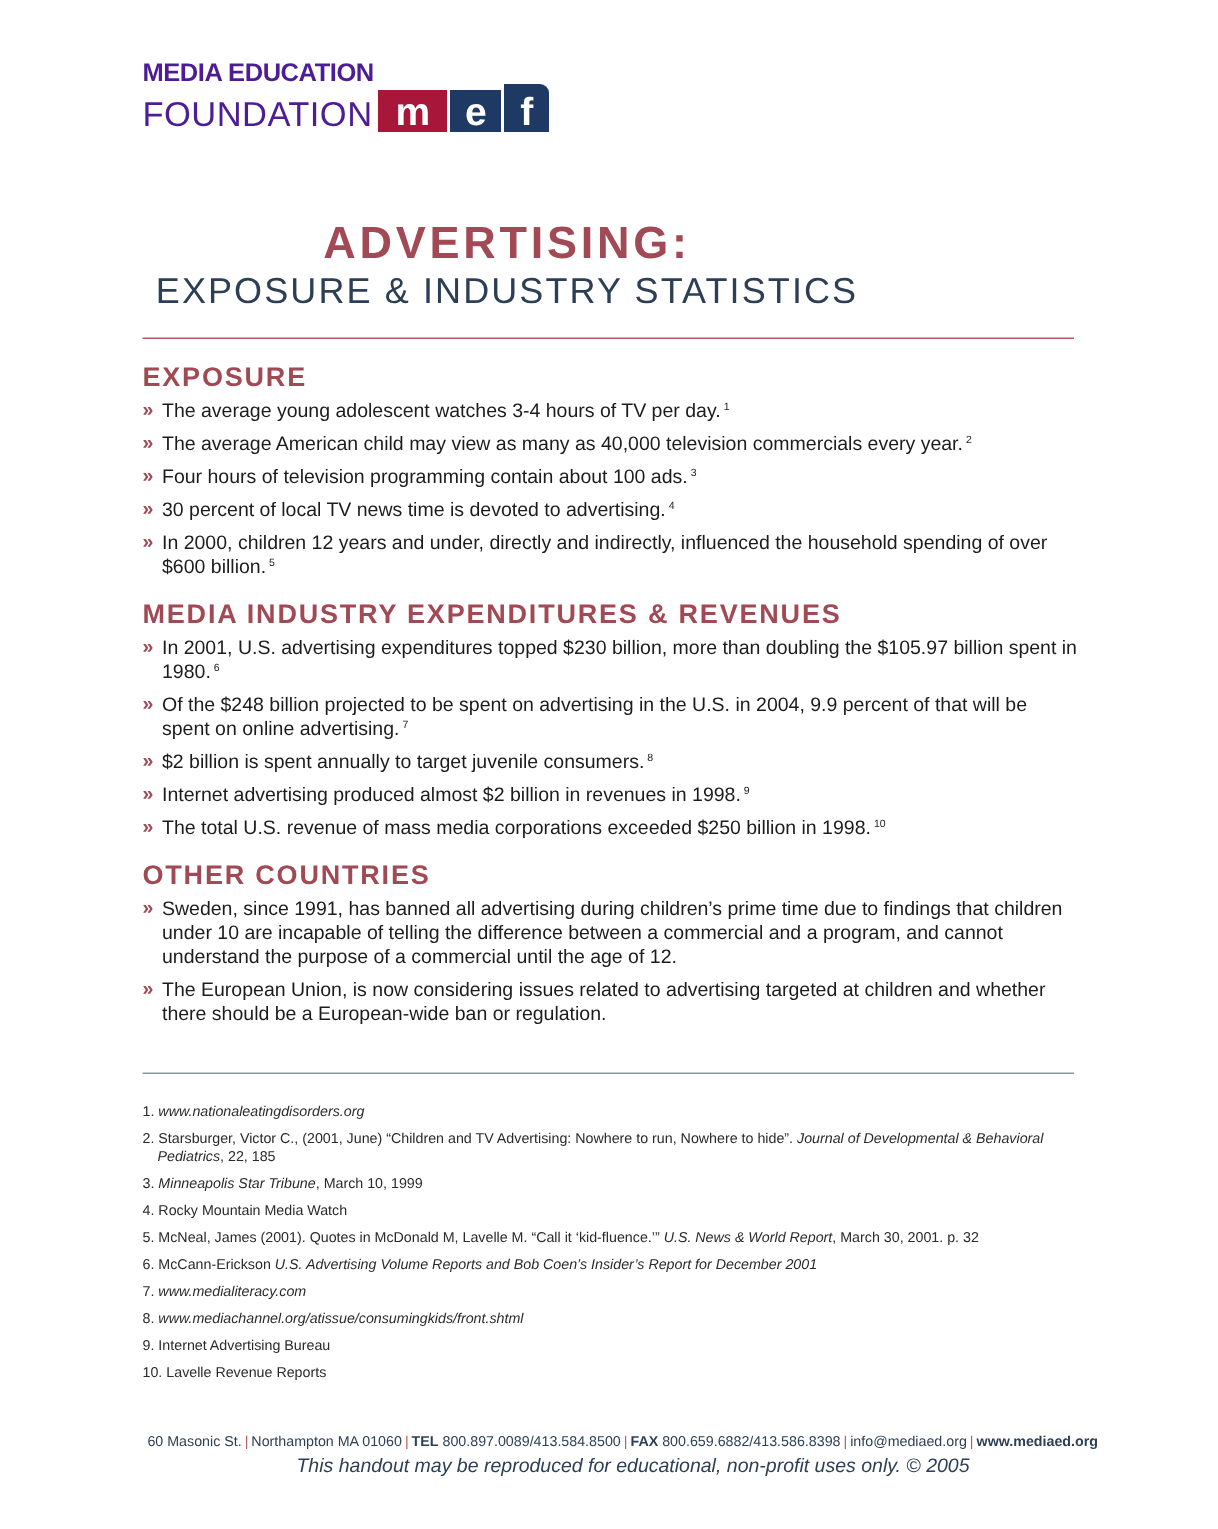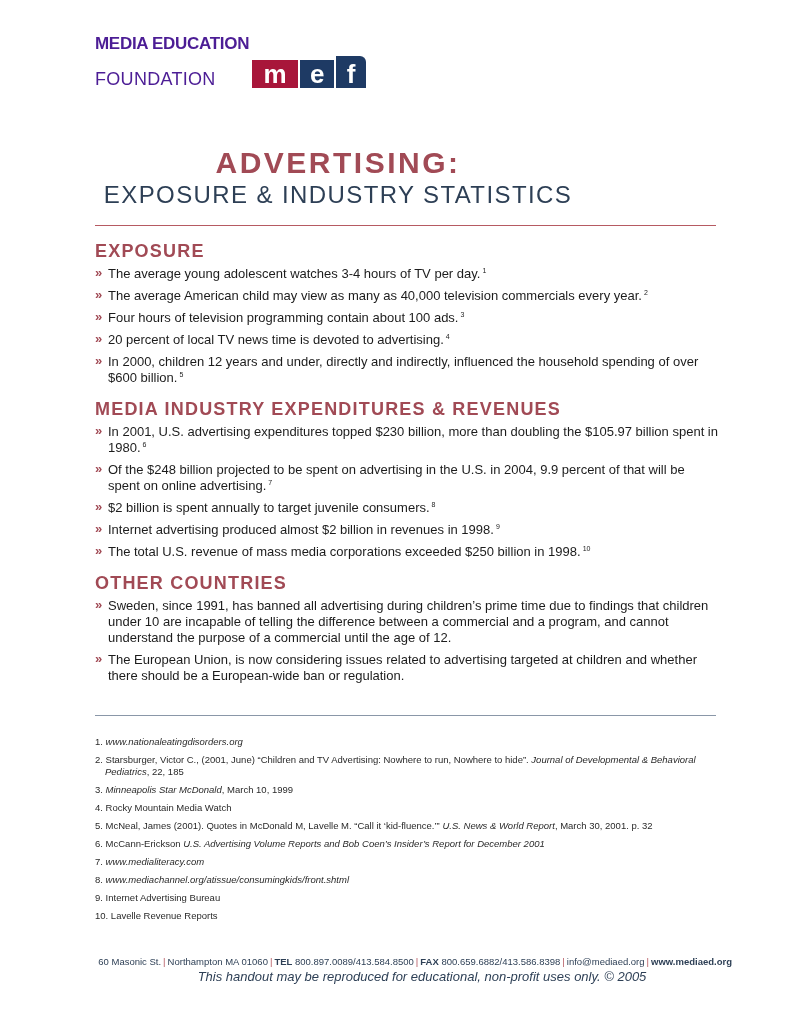--- a/index.html
+++ b/index.html
@@ -1,21 +1,21 @@
 <!DOCTYPE html>
 <html><head>
 <meta charset="utf-8">
 <style>
   html, body { margin:0; padding:0; background:#ffffff; }
   body { width:812px; height:1019px; position:relative; overflow:hidden;
          font-family:"Liberation Sans", sans-serif; color:#1a1a1a; }
   .logo { position:absolute; left:95px; top:52px; height:36px; display:flex; align-items:flex-end; }
   .logo-text { display:flex; flex-direction:column; line-height:1; color:#4c1d95; }
   .logo-l1 { font-weight:bold; font-size:17px; letter-spacing:-0.3px; }
-  .logo-l2 { font-size:18px; letter-spacing:0.3px; margin-top:18px; }
+  .logo-l2 { font-size:23px; letter-spacing:0.3px; margin-top:8px; }
   .logo-mark { display:flex; margin-left:3px; height:32px; align-items:flex-end; }
   .lm { color:#fff; font-weight:bold; font-size:26px; line-height:28px; height:28px; display:flex; align-items:flex-end; justify-content:center; padding:0 3px; }
   .lm.m { background:#a8163a; width:40px; }
   .lm.e { background:#1e3a64; width:28px; margin-left:2px; }
   .lm.f { background:#1e3a64; width:24px; margin-left:2px; height:32px; border-top-right-radius:6px; }
 
   .title { position:absolute; left:0; width:676px; top:146px; text-align:center; }
   .title-main { color:#a14a55; font-weight:bold; font-size:30px; letter-spacing:2.5px; line-height:34px; }
   .title-sub { color:#2d3f55; font-size:24px; letter-spacing:1.4px; line-height:30px; }
   .rule-red { position:absolute; left:95px; width:621px; top:225px; height:1px; background:#b65a62; }
@@ -61,21 +61,21 @@
 </div>
 <div class="rule-red"></div>
 
 <div class="content" id="content">
     <div class="section">
       <h2 class="section-heading">EXPOSURE</h2>
       <ul class="bullets">
         <li class="bullet"><span class="mark">»</span><span>The average young adolescent watches 3-4 hours of TV per day.</span><sup>1</sup></li>
         <li class="bullet"><span class="mark">»</span><span>The average American child may view as many as 40,000 television commercials every year.</span><sup>2</sup></li>
         <li class="bullet"><span class="mark">»</span><span>Four hours of television programming contain about 100 ads.</span><sup>3</sup></li>
-        <li class="bullet"><span class="mark">»</span><span>20 percent of local TV news time is devoted to advertising.</span><sup>4</sup></li>
+        <li class="bullet"><span class="mark">»</span><span>30 percent of local TV news time is devoted to advertising.</span><sup>4</sup></li>
         <li class="bullet"><span class="mark">»</span><span>In 2000, children 12 years and under, directly and indirectly, influenced the household spending of over $600 billion.</span><sup>5</sup></li>
       </ul>
     </div>
     <div class="section">
       <h2 class="section-heading">MEDIA INDUSTRY EXPENDITURES &amp; REVENUES</h2>
       <ul class="bullets">
         <li class="bullet"><span class="mark">»</span><span>In 2001, U.S. advertising expenditures topped $230 billion, more than doubling the $105.97 billion spent in 1980.</span><sup>6</sup></li>
         <li class="bullet"><span class="mark">»</span><span>Of the $248 billion projected to be spent on advertising in the U.S. in 2004, 9.9 percent of that will be spent on online advertising.</span><sup>7</sup></li>
         <li class="bullet"><span class="mark">»</span><span>$2 billion is spent annually to target juvenile consumers.</span><sup>8</sup></li>
         <li class="bullet"><span class="mark">»</span><span>Internet advertising produced almost $2 billion in revenues in 1998.</span><sup>9</sup></li>
@@ -89,21 +89,21 @@
         <li class="bullet"><span class="mark">»</span><span>The European Union, is now considering issues related to advertising targeted at children and whether there should be a European-wide ban or regulation.</span></li>
       </ul>
     </div>
   </div>
 
 <div class="rule-gray"></div>
 
 <div class="notes" id="notes">
     <div class="note"><span>1.</span> <i>www.nationaleatingdisorders.org</i></div>
     <div class="note"><span>2.</span> <span>Starsburger, Victor C., (2001, June) “Children and TV Advertising: Nowhere to run, Nowhere to hide”. </span><i>Journal of Developmental &amp; Behavioral Pediatrics</i><span>, 22, 185</span></div>
-    <div class="note"><span>3.</span> <i>Minneapolis Star McDonald</i><span>, March 10, 1999</span></div>
+    <div class="note"><span>3.</span> <i>Minneapolis Star Tribune</i><span>, March 10, 1999</span></div>
     <div class="note"><span>4.</span> <span>Rocky Mountain Media Watch</span></div>
     <div class="note"><span>5.</span> <span>McNeal, James (2001). Quotes in McDonald M, Lavelle M. “Call it ‘kid-fluence.’” </span><i>U.S. News &amp; World Report</i><span>, March 30, 2001. p. 32</span></div>
     <div class="note"><span>6.</span> <span>McCann-Erickson </span><i>U.S. Advertising Volume Reports and Bob Coen’s Insider’s Report for December 2001</i></div>
     <div class="note"><span>7.</span> <i>www.medialiteracy.com</i></div>
     <div class="note"><span>8.</span> <i>www.mediachannel.org/atissue/consumingkids/front.shtml</i></div>
     <div class="note"><span>9.</span> <span>Internet Advertising Bureau</span></div>
     <div class="note"><span>10.</span> <span>Lavelle Revenue Reports</span></div>
   </div>
 
 <div class="footer">

